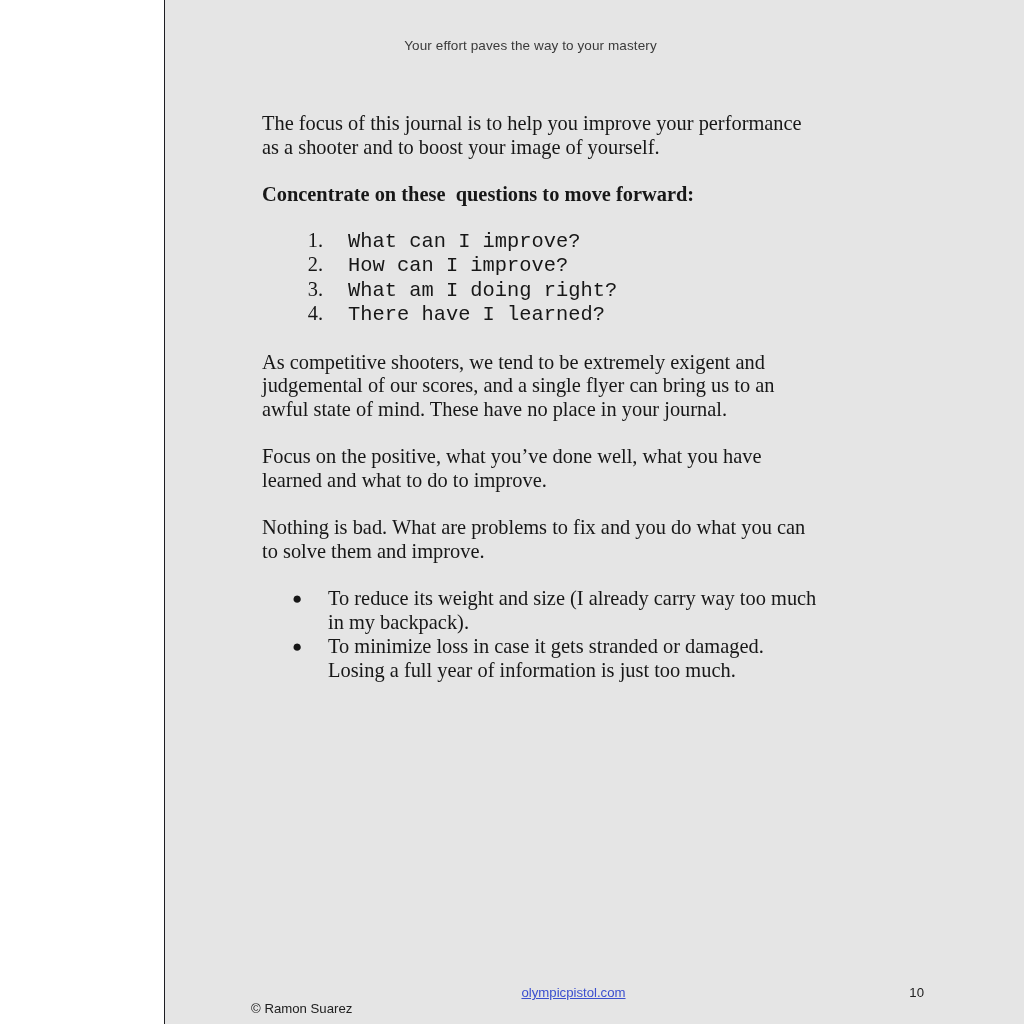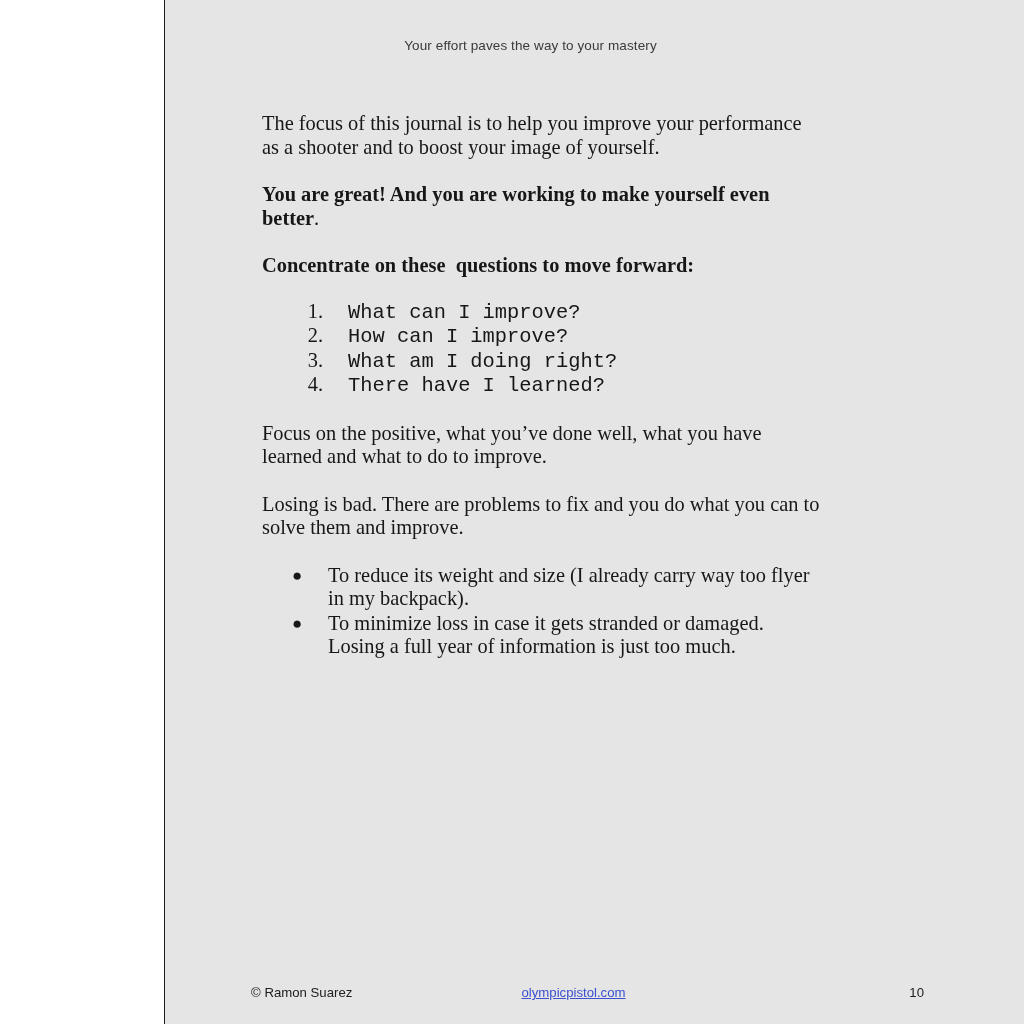--- a/index.html
+++ b/index.html
@@ -134,21 +134,21 @@
     top: 985px;
     width: 645px;
     height: 20px;
     font-family: "Liberation Sans", "DejaVu Sans", sans-serif;
     font-size: 13.2px;
     color: #202020;
   }
   .footer .copy {
     position: absolute;
     left: 0;
-    top: 0;
+    top: 16px;
     white-space: nowrap;
   }
   .footer .sitelink {
     position: absolute;
     left: 0;
     top: 0;
     width: 645px;
     text-align: center;
   }
   .footer .sitelink a {
@@ -171,21 +171,20 @@
 <div class="spine"></div>
 
 <div class="page">
 
   <div class="running-header">Your effort paves the way to your mastery</div>
 
   <div class="content">
 
     <p class="para">The focus of this journal is to help you improve your performance as a shooter and to boost your image of yourself.</p>
 
-    <p class="para"><strong>You are great! And you are working to make yourself even better</strong><span>.</span></p>
 
     <p class="para tight">Concentrate on these  questions to move forward:</p>
 
     <ol class="qlist">
       <li>
         <span class="num">1.</span>
         <span class="txt">What can I improve?</span>
       </li>
       <li>
         <span class="num">2.</span>
@@ -195,30 +194,31 @@
         <span class="num">3.</span>
         <span class="txt">What am I doing right?</span>
       </li>
       <li>
         <span class="num">4.</span>
         <span class="txt">There have I learned?</span>
       </li>
     </ol>
 
 
+    <p class="para">As competitive shooters, we tend to be extremely exigent and judgemental of our scores, and a single flyer can bring us to an awful state of mind. These have no place in your journal.</p>
 
     <p class="para">Focus on the positive, what you’ve done well, what you have learned and what to do to improve.</p>
 
-    <p class="para">Losing is bad. There are problems to fix and you do what you can to solve them and improve.</p>
+    <p class="para">Nothing is bad. What are problems to fix and you do what you can to solve them and improve.</p>
 
 
     <ul class="blist">
       <li>
         <span class="dot">●</span>
-        <span class="btxt">To reduce its weight and size (I already carry way too flyer in my backpack).</span>
+        <span class="btxt">To reduce its weight and size (I already carry way too much in my backpack).</span>
       </li>
       <li>
         <span class="dot">●</span>
         <span class="btxt">To minimize loss in case it gets stranded or damaged. Losing a full year of information is just too much.</span>
       </li>
     </ul>
 
   </div>
 
   <div class="footer">

